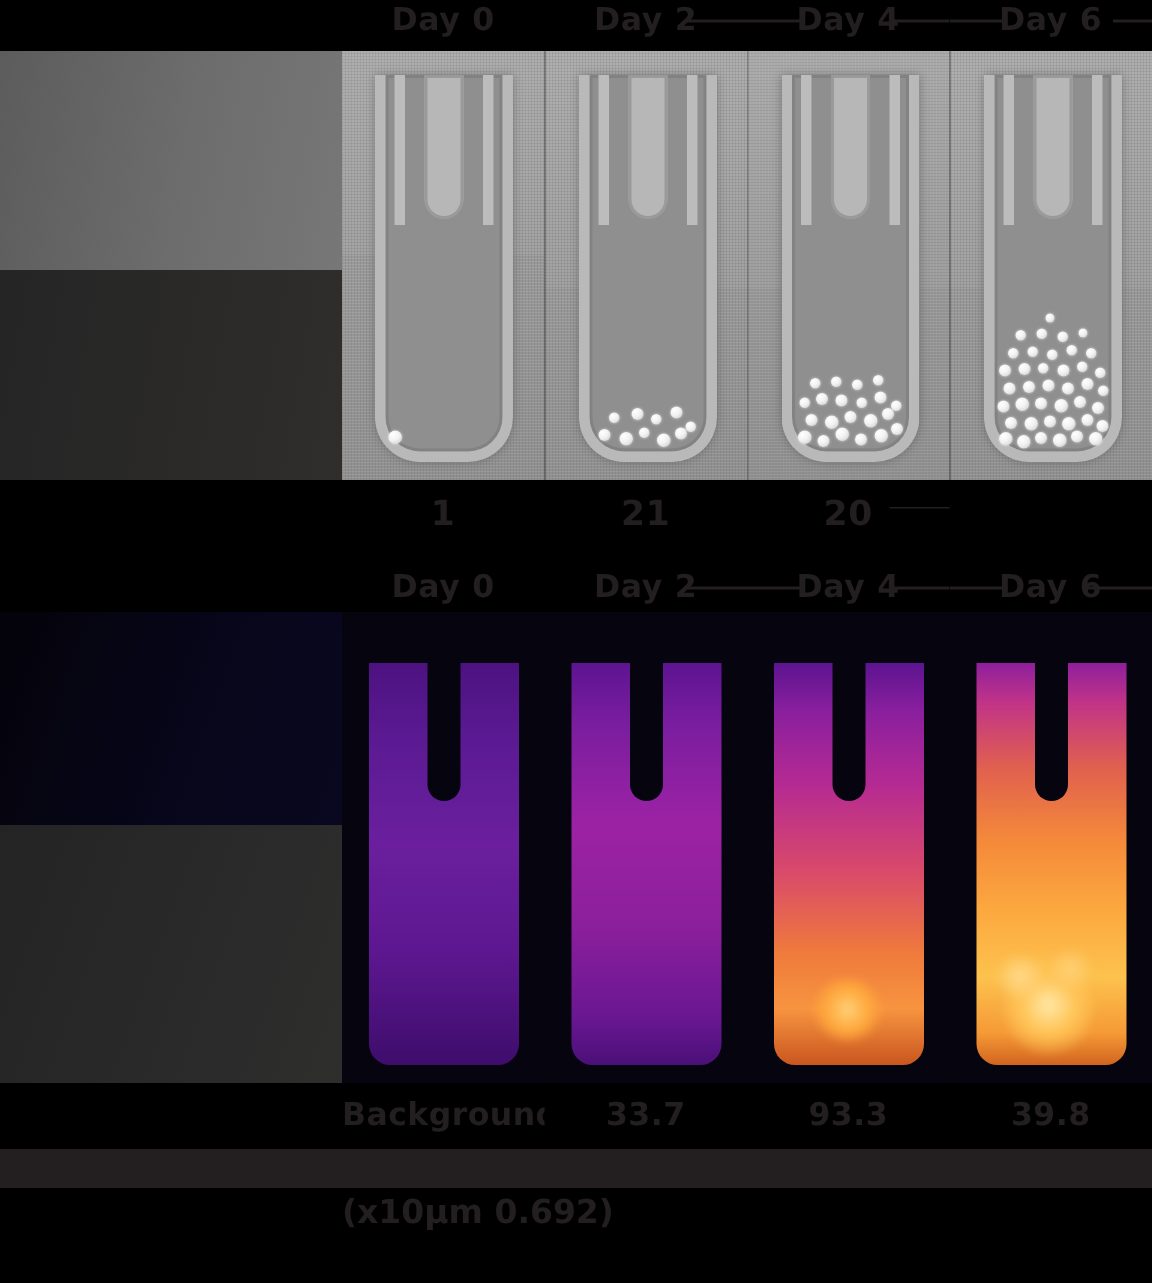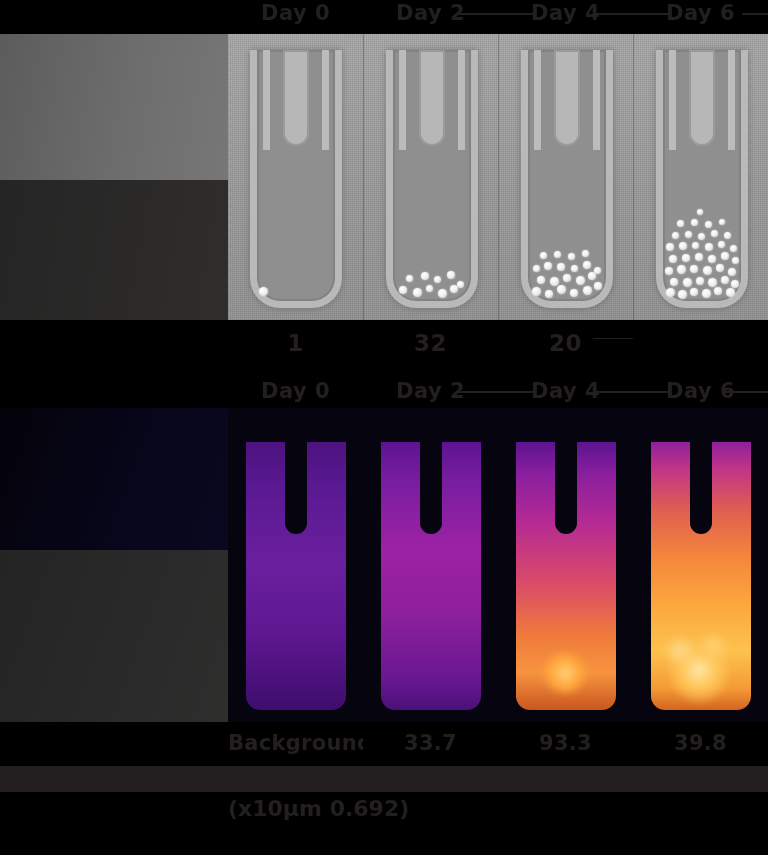--- a/index.html
+++ b/index.html
@@ -432,21 +432,21 @@
           <div class="spheroid" style="left:34px;bottom:87px;width:6px;height:6px"></div>
         </div>
       </div>
 
     </div>
   </div>
 
   <div class="label-row" id="count-row">
     <div class="label-cell" style="width:228px"></div>
     <div class="label-cell" style="width:135px">1</div>
-    <div class="label-cell" style="width:135px">32</div>
+    <div class="label-cell" style="width:135px">21</div>
     <div class="label-cell" style="width:135px">
       <span>20</span>
       <span class="connector" style="right:-6px;width:46px;height:1px;top:38%"></span>
     </div>
   </div>
 
   <div class="label-row" id="day-row-bottom">
     <div class="label-cell" style="width:228px"></div>
     <div class="label-cell" style="width:135px">Day 0</div>
     <div class="label-cell" style="width:135px">

